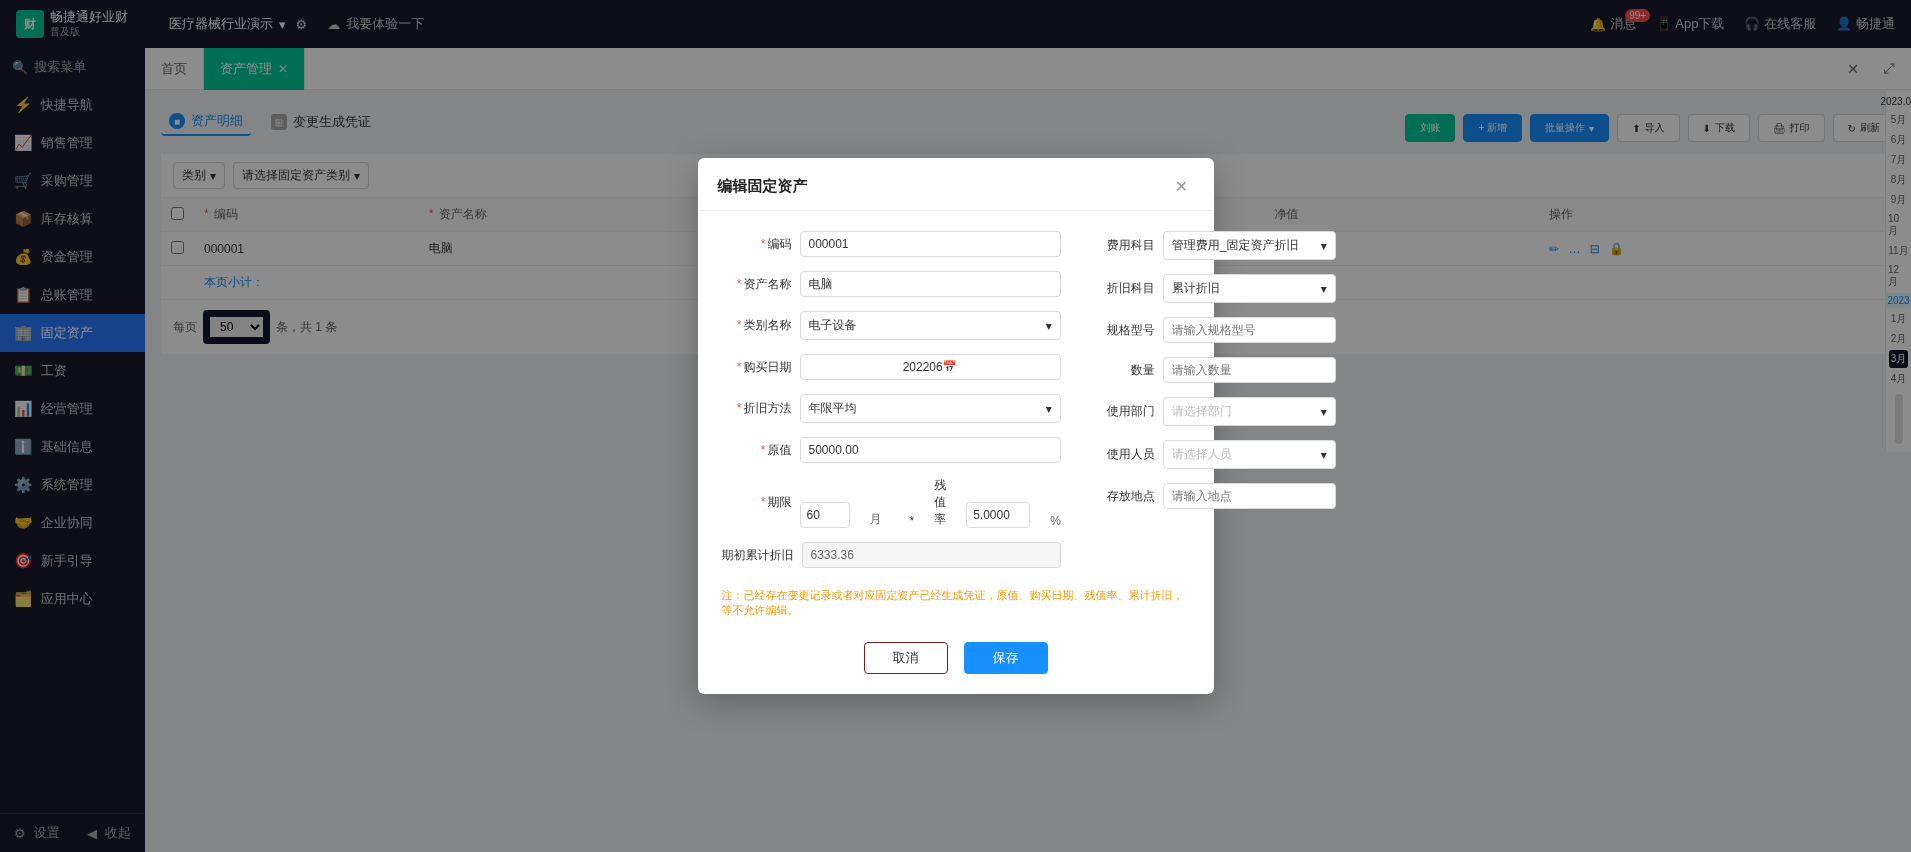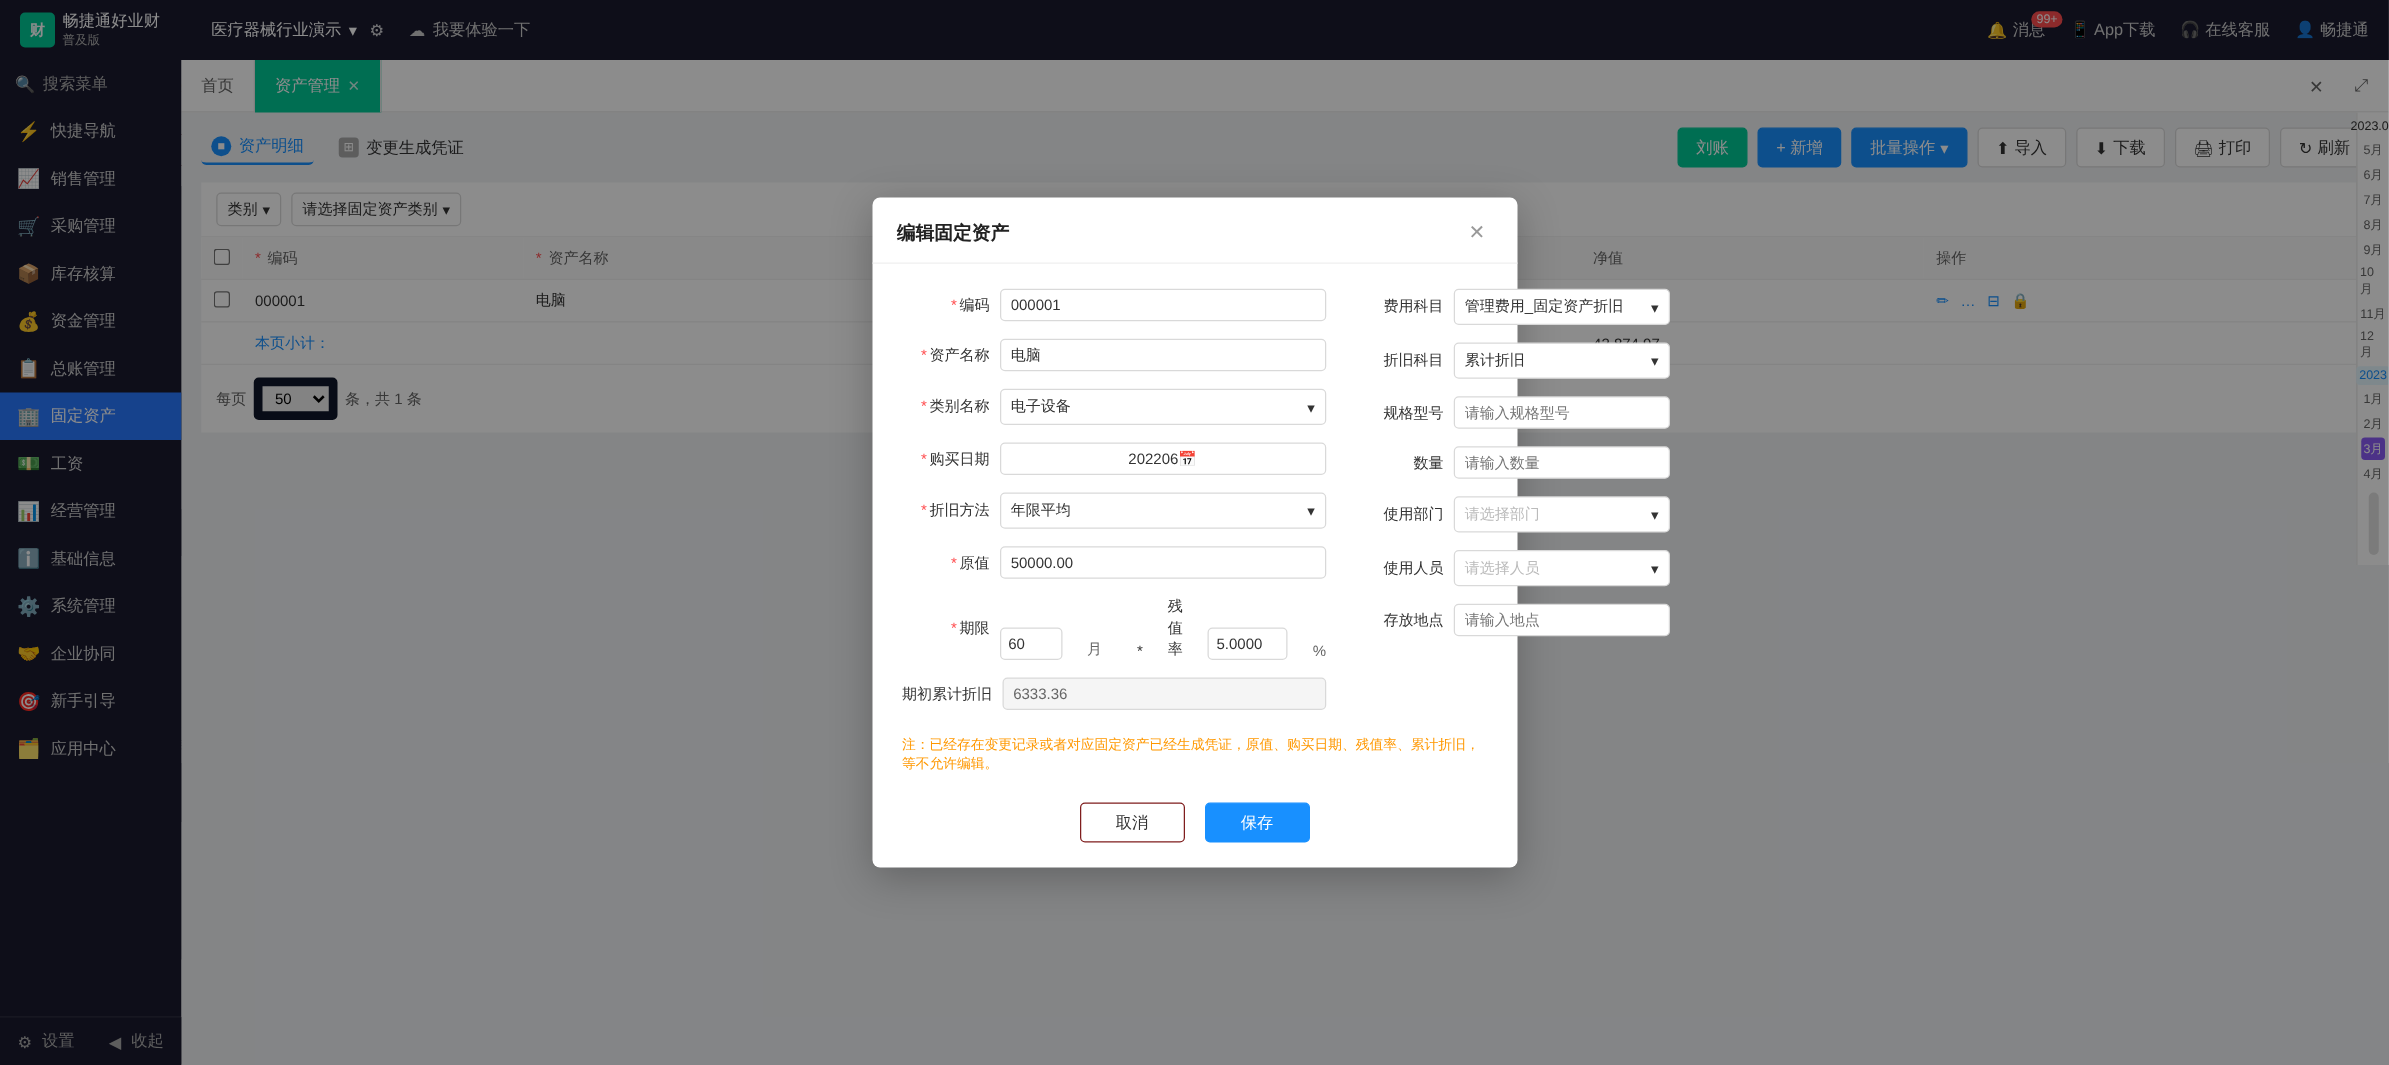--- a/index.html
+++ b/index.html
@@ -139,22 +139,22 @@
     
     .toolbar {
       display: flex; align-items: center; gap: 8px;
       margin-bottom: 12px;
     }
     .toolbar-btn {
       padding: 6px 14px;
       border-radius: 4px;
       border: 1px solid #d9d9d9;
       background: #fff; cursor: pointer;
-      font-size: 13px; color: #333;
-      display: flex; align-items: center; gap: 4px;
+      font-size: 10px; color: #333;
+      display: flex; align-items: center; gap: 4px; margin-top: 12px;
     }
     .toolbar-btn.primary {
       background: #1890ff; color: #fff; border-color: #1890ff;
     }
     .toolbar-btn.teal {
       background: #00c896; color: #fff; border-color: #00c896;
     }
     .toolbar-btn.dropdown {
       background: #1890ff; color: #fff; border-color: #1890ff;
     }
@@ -558,21 +558,21 @@
       <div style="color:#666;cursor:pointer;font-size:10px;padding:2px;">6月</div>
       <div style="color:#666;cursor:pointer;font-size:10px;padding:2px;">7月</div>
       <div style="color:#666;cursor:pointer;font-size:10px;padding:2px;">8月</div>
       <div style="color:#666;cursor:pointer;font-size:10px;padding:2px;">9月</div>
       <div style="color:#666;cursor:pointer;font-size:10px;padding:2px;">10月</div>
       <div style="color:#666;cursor:pointer;font-size:10px;padding:2px;">11月</div>
       <div style="color:#666;cursor:pointer;font-size:10px;padding:2px;">12月</div>
       <div style="color:#1890ff;background:#e6f7ff;border-radius:3px;cursor:pointer;font-size:10px;padding:2px;">2023</div>
       <div style="color:#666;cursor:pointer;font-size:10px;padding:2px;">1月</div>
       <div style="color:#666;cursor:pointer;font-size:10px;padding:2px;">2月</div>
-      <div style="background:#8b5cf6;color:#fff;border-radius:3px;cursor:pointer;font-size:10px;padding:2px;">3月</div>
+      <div style="background:#0f172a;color:#fff;border-radius:3px;cursor:pointer;font-size:10px;padding:2px;">3月</div>
       <div style="color:#666;cursor:pointer;font-size:10px;padding:2px;">4月</div>
       <div style="width:8px;height:50px;background:rgba(0,0,0,0.12);border-radius:4px;margin:4px auto;"></div>
     </div>
 
     <div class="pagination">
       <span>每页</span>
       <select class="page-select">
         <option>50</option>
         <option>100</option>
       </select>

